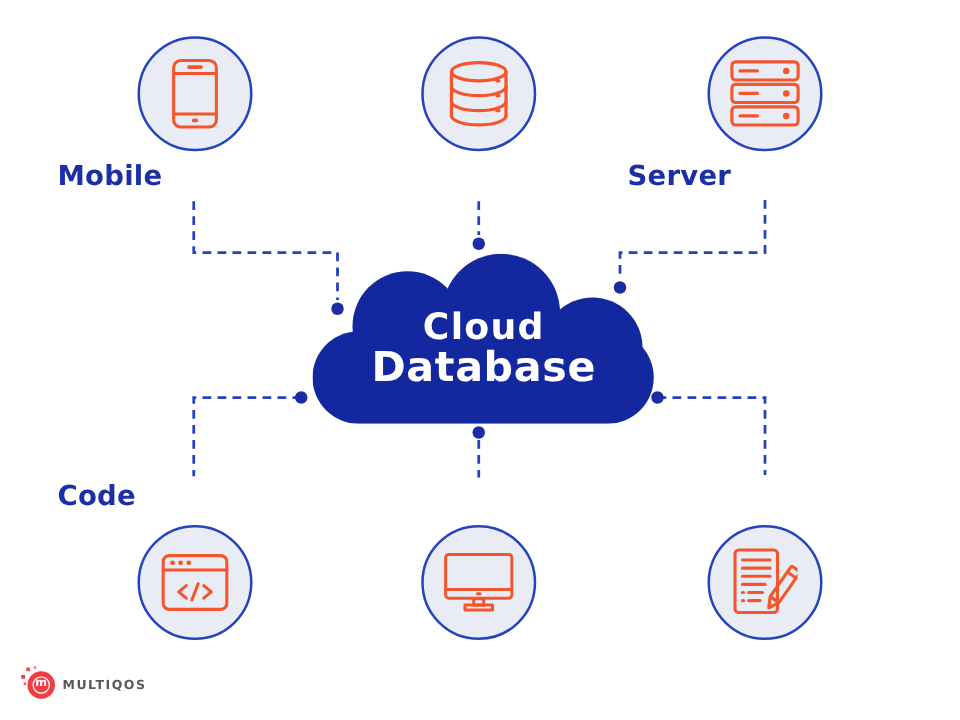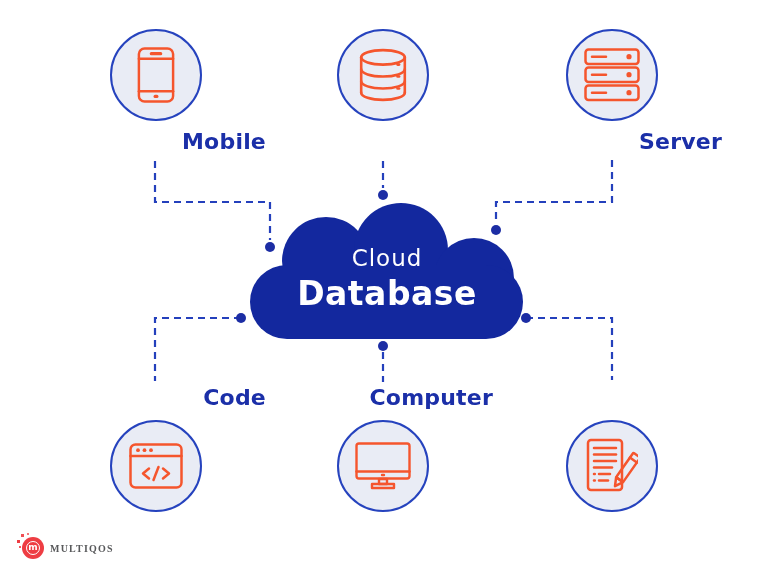--- a/index.html
+++ b/index.html
@@ -7,46 +7,46 @@
     position:relative;width:768px;height:576px;background:#ffffff;overflow:hidden;
     font-family:"DejaVu Sans","Liberation Sans",sans-serif;
   }
   .conn-layer{position:absolute;left:0;top:0;width:768px;height:576px;}
   .node-circle{
     position:absolute;width:92px;height:92px;border-radius:50%;
     background:#e9ecf5;border:2px solid #2643be;box-sizing:border-box;
     display:flex;align-items:center;justify-content:center;
   }
   .node-label{
-    position:absolute;width:220px;text-align:right;
+    position:absolute;width:220px;text-align:left;
     color:#1b2fa8;font-size:22px;font-weight:700;letter-spacing:.2px;
   }
   .cloud-wrap{position:absolute;left:250px;top:203px;width:274px;height:136px;}
   .cloud-text{
     position:absolute;width:274px;left:250px;text-align:center;color:#ffffff;line-height:1;
   }
-  .cloud-line1{top:247px;font-size:23px;font-weight:400;letter-spacing:1px;text-align:center;}
+  .cloud-line1{top:247px;font-size:29px;font-weight:700;letter-spacing:1px;text-align:center;}
   .cloud-line2{top:277px;font-size:33px;font-weight:700;letter-spacing:.5px;}
   .icon-svg{display:block;}
   
   .logo{position:absolute;left:22px;top:537px;display:flex;align-items:center;gap:6px;}
   .logo-mark{
     position:relative;width:22px;height:22px;border-radius:50%;background:#ee3d43;
     display:flex;align-items:center;justify-content:center;
   }
   .logo-mark-inner{
     width:14px;height:14px;border-radius:50%;border:1.5px solid #ffffff;box-sizing:border-box;
     color:#ffffff;font-size:9px;font-weight:700;line-height:11px;text-align:center;
   }
   .px{position:absolute;background:#ee3d43;}
   .px1{width:3px;height:3px;left:-5px;top:3px;}
   .px2{width:2px;height:2px;left:-3px;top:9px;opacity:.85;}
   .px3{width:3px;height:3px;left:-1px;top:-3px;opacity:.9;}
   .px4{width:2px;height:2px;left:5px;top:-4px;opacity:.7;}
-  .logo-text{color:#58595b;font-size:10px;font-weight:600;letter-spacing:1.2px;font-family:Liberation Serif, serif;}
+  .logo-text{color:#58595b;font-size:10px;font-weight:600;letter-spacing:1.2px;}
 </style>
 </head>
 <body>
 
 <div id="canvas">
 
   <svg class="conn-layer" viewBox="0 0 768 576">
     <g stroke="#2440bc" stroke-width="2.2" fill="none" stroke-dasharray="7 5">
       <path d="M155 161 V202 H270 V240"></path>
       <path d="M383 161 V188"></path>
@@ -137,21 +137,20 @@
         <polyline points="34,25.5 40,30.5 34,35.5"></polyline>
       </g>
       <g fill="#f5552d">
         <circle cx="9" cy="7.2" r="1.9"></circle>
         <circle cx="15.5" cy="7.2" r="1.9"></circle>
         <circle cx="22" cy="7.2" r="1.9"></circle>
       </g>
     </svg>
   </div>
 
-  <div class="node-label" style="left:273px;top:385px;">Computer</div>
   <div class="node-circle" style="left:337px;top:420px;">
     <svg class="icon-svg" width="56" height="48" viewBox="0 0 56 48">
       <g stroke="#f5552d" stroke-width="2.4" fill="none" stroke-linecap="round" stroke-linejoin="round">
         <rect x="1.5" y="1.5" width="53" height="35" rx="2.5"></rect>
         <line x1="1.5" y1="29.5" x2="54.5" y2="29.5"></line>
         <line x1="27" y1="33" x2="29" y2="33"></line>
         <path d="M24 37 h8 v5 h-8 z"></path>
         <path d="M17 42 h22 v4 h-22 z"></path>
       </g>
     </svg>

